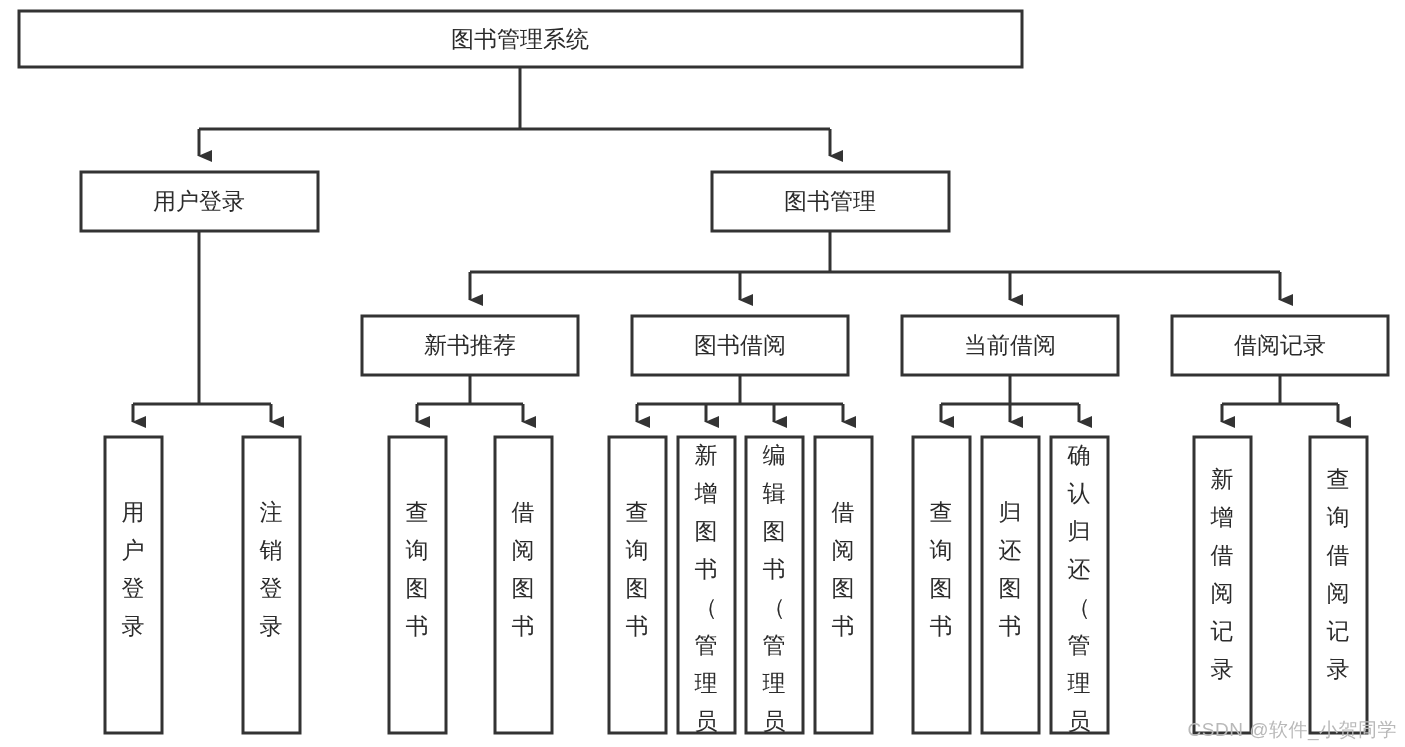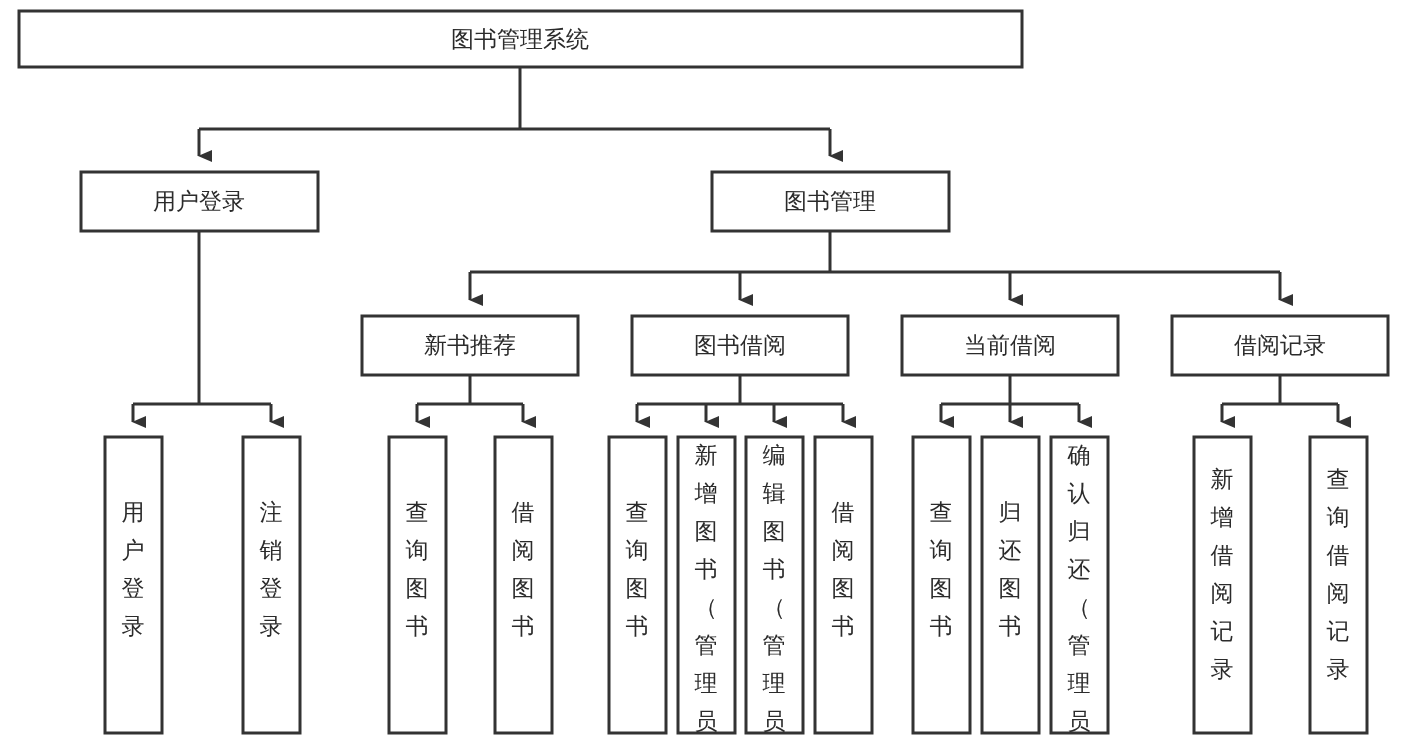--- a/index.html
+++ b/index.html
@@ -229,13 +229,14 @@
       <text class="leaf-label-v" x="1222" y="487"><tspan x="1222" y="487">新</tspan><tspan x="1222" y="525">增</tspan><tspan x="1222" y="563">借</tspan><tspan x="1222" y="601">阅</tspan><tspan x="1222" y="639">记</tspan><tspan x="1222" y="677">录</tspan></text>
     </g>
 
     <g>
       <rect class="node-box" x="1310" y="437" width="57" height="296"></rect>
       <text class="leaf-label-v" x="1338" y="487"><tspan x="1338" y="487">查</tspan><tspan x="1338" y="525">询</tspan><tspan x="1338" y="563">借</tspan><tspan x="1338" y="601">阅</tspan><tspan x="1338" y="639">记</tspan><tspan x="1338" y="677">录</tspan></text>
     </g>
 
   </svg>
 
+  <div class="watermark">CSDN @软件_小贺同学</div>
 </div>
 
 </body></html>

